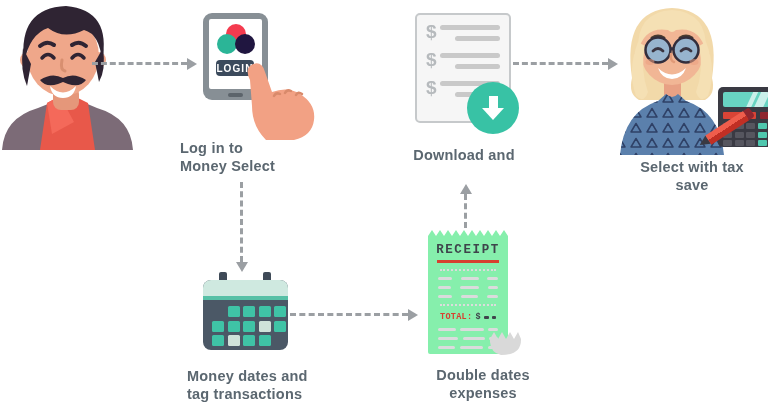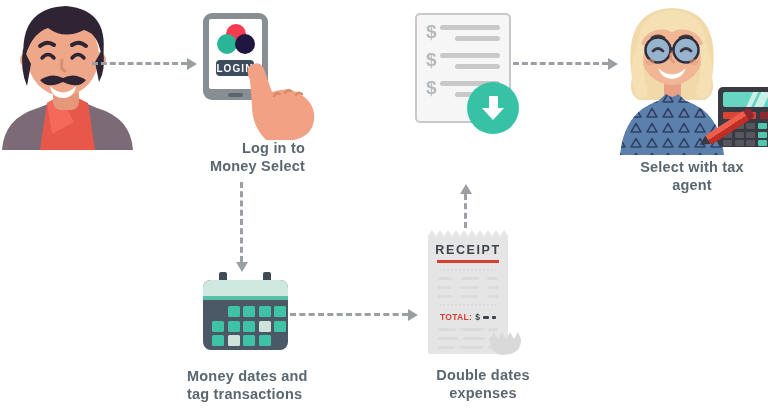--- a/index.html
+++ b/index.html
@@ -10,21 +10,21 @@
   }
   html,body{margin:0;padding:0;background:#fff;}
   .canvas{position:relative;width:768px;height:413px;background:#fff;overflow:hidden;
           font-family:"Liberation Sans",sans-serif;}
   svg{display:block;}
 
   
   .step-label{position:absolute;font-weight:bold;color:var(--label-text);
               font-size:14.5px;line-height:18px;letter-spacing:.2px;}
   .step-label span{display:block;}
-  .lbl-login{left:180px;top:139px;width:125px;text-align:right;}
+  .lbl-login{left:180px;top:139px;width:125px;text-align:left;}
   .lbl-download{left:404px;top:146px;width:120px;text-align:center;}
   .lbl-share{left:622px;top:158px;width:140px;text-align:center;}
   .lbl-select{left:187px;top:367px;width:175px;text-align:left;}
   .lbl-check{left:418px;top:366px;width:130px;text-align:center;}
 
   
   .harrow{position:absolute;height:0;border-top:3px dashed var(--arrow);}
   .harrow .head{position:absolute;right:-10px;top:-7.5px;width:0;height:0;
     border-left:10px solid var(--arrow);border-top:6px solid transparent;border-bottom:6px solid transparent;}
   .varrow{position:absolute;width:0;border-left:3px dashed var(--arrow);}
@@ -66,23 +66,23 @@
   .dl-long{width:60px;}
   .dl-short{width:45px;margin-top:6px;}
   .badge{position:absolute;left:467px;top:82px;width:52px;height:52px;border-radius:50%;
          background:var(--teal);display:flex;flex-direction:column;align-items:center;justify-content:center;}
   .badge-stem{width:9px;height:12px;background:#fff;}
   .badge-head{width:0;height:0;border-left:11px solid transparent;border-right:11px solid transparent;
               border-top:12px solid #fff;}
 
   
   .receipt{position:absolute;left:428px;top:230px;width:80px;height:124px;}
-  .receipt-paper{position:absolute;inset:0;background:#e5e5e5;border-radius:0 0 2px 2px;
+  .receipt-paper{position:absolute;inset:0;background:#86efac;border-radius:0 0 2px 2px;
     clip-path:polygon(0 6px,5% 0,10% 6px,15% 0,20% 6px,25% 0,30% 6px,35% 0,40% 6px,45% 0,50% 6px,
-      55% 0,60% 6px,65% 0,70% 6px,75% 0,80% 6px,85% 0,90% 6px,95% 0,100% 6px,100% 100%,0 100%);}
+      55% 0,60% 6px,65% 0,70% 6px,75% 0,80% 6px,85% 0,90% 6px,95% 0,100% 6px,100% 100%,0 100%);font-family:Liberation Mono, monospace;}
   .receipt-title{margin-top:13px;text-align:center;font-weight:bold;font-size:12.5px;
                  letter-spacing:1.6px;color:#3e444b;}
   .receipt-rule{width:62px;height:3px;background:var(--receipt-red);margin:3px auto 0;}
   .receipt-dots{border-top:2px dotted #dcdcdc;margin:6px 12px 0;}
   .rrow{display:flex;justify-content:space-between;margin:6px 10px 0;}
   .rline{height:3px;background:#dadbdc;border-radius:1.5px;display:inline-block;}
   .total-row{display:flex;align-items:center;justify-content:flex-end;gap:3px;margin:6px 12px 0;}
   .total-label{color:var(--receipt-red);font-weight:bold;font-size:8.5px;letter-spacing:.3px;}
   .total-cur{color:#3f444b;font-weight:bold;font-size:8.5px;}
   .tbar{width:7px;height:3px;background:#3f444b;display:inline-block;border-radius:1px;}
@@ -296,20 +296,21 @@
           <span class="dl dl-short"></span>
         </span>
     </div>
   </div>
   <div class="badge">
     <span class="badge-stem"></span>
     <span class="badge-head"></span>
   </div>
 
   <div class="step-label lbl-download">
+    <span>Download and</span>
   </div>
 
   <div class="harrow arrow5">
       <span class="head"></span>
     </div>
 
   <div class="woman">
     <svg viewBox="0 0 155 155" width="155" height="155">
       <defs>
         <pattern id="wtri" width="16" height="15" patternUnits="userSpaceOnUse">
@@ -363,16 +364,16 @@
     </div>
   </div>
   <div class="pencil">
     <span class="pencil-tip"></span>
     <span class="pencil-body"></span>
     <span class="pencil-cap"></span>
   </div>
 
   <div class="step-label lbl-share">
     <span>Select with tax</span>
-    <span>agent</span>
+    <span>save</span>
   </div>
 
 </div>
 
 </body></html>

